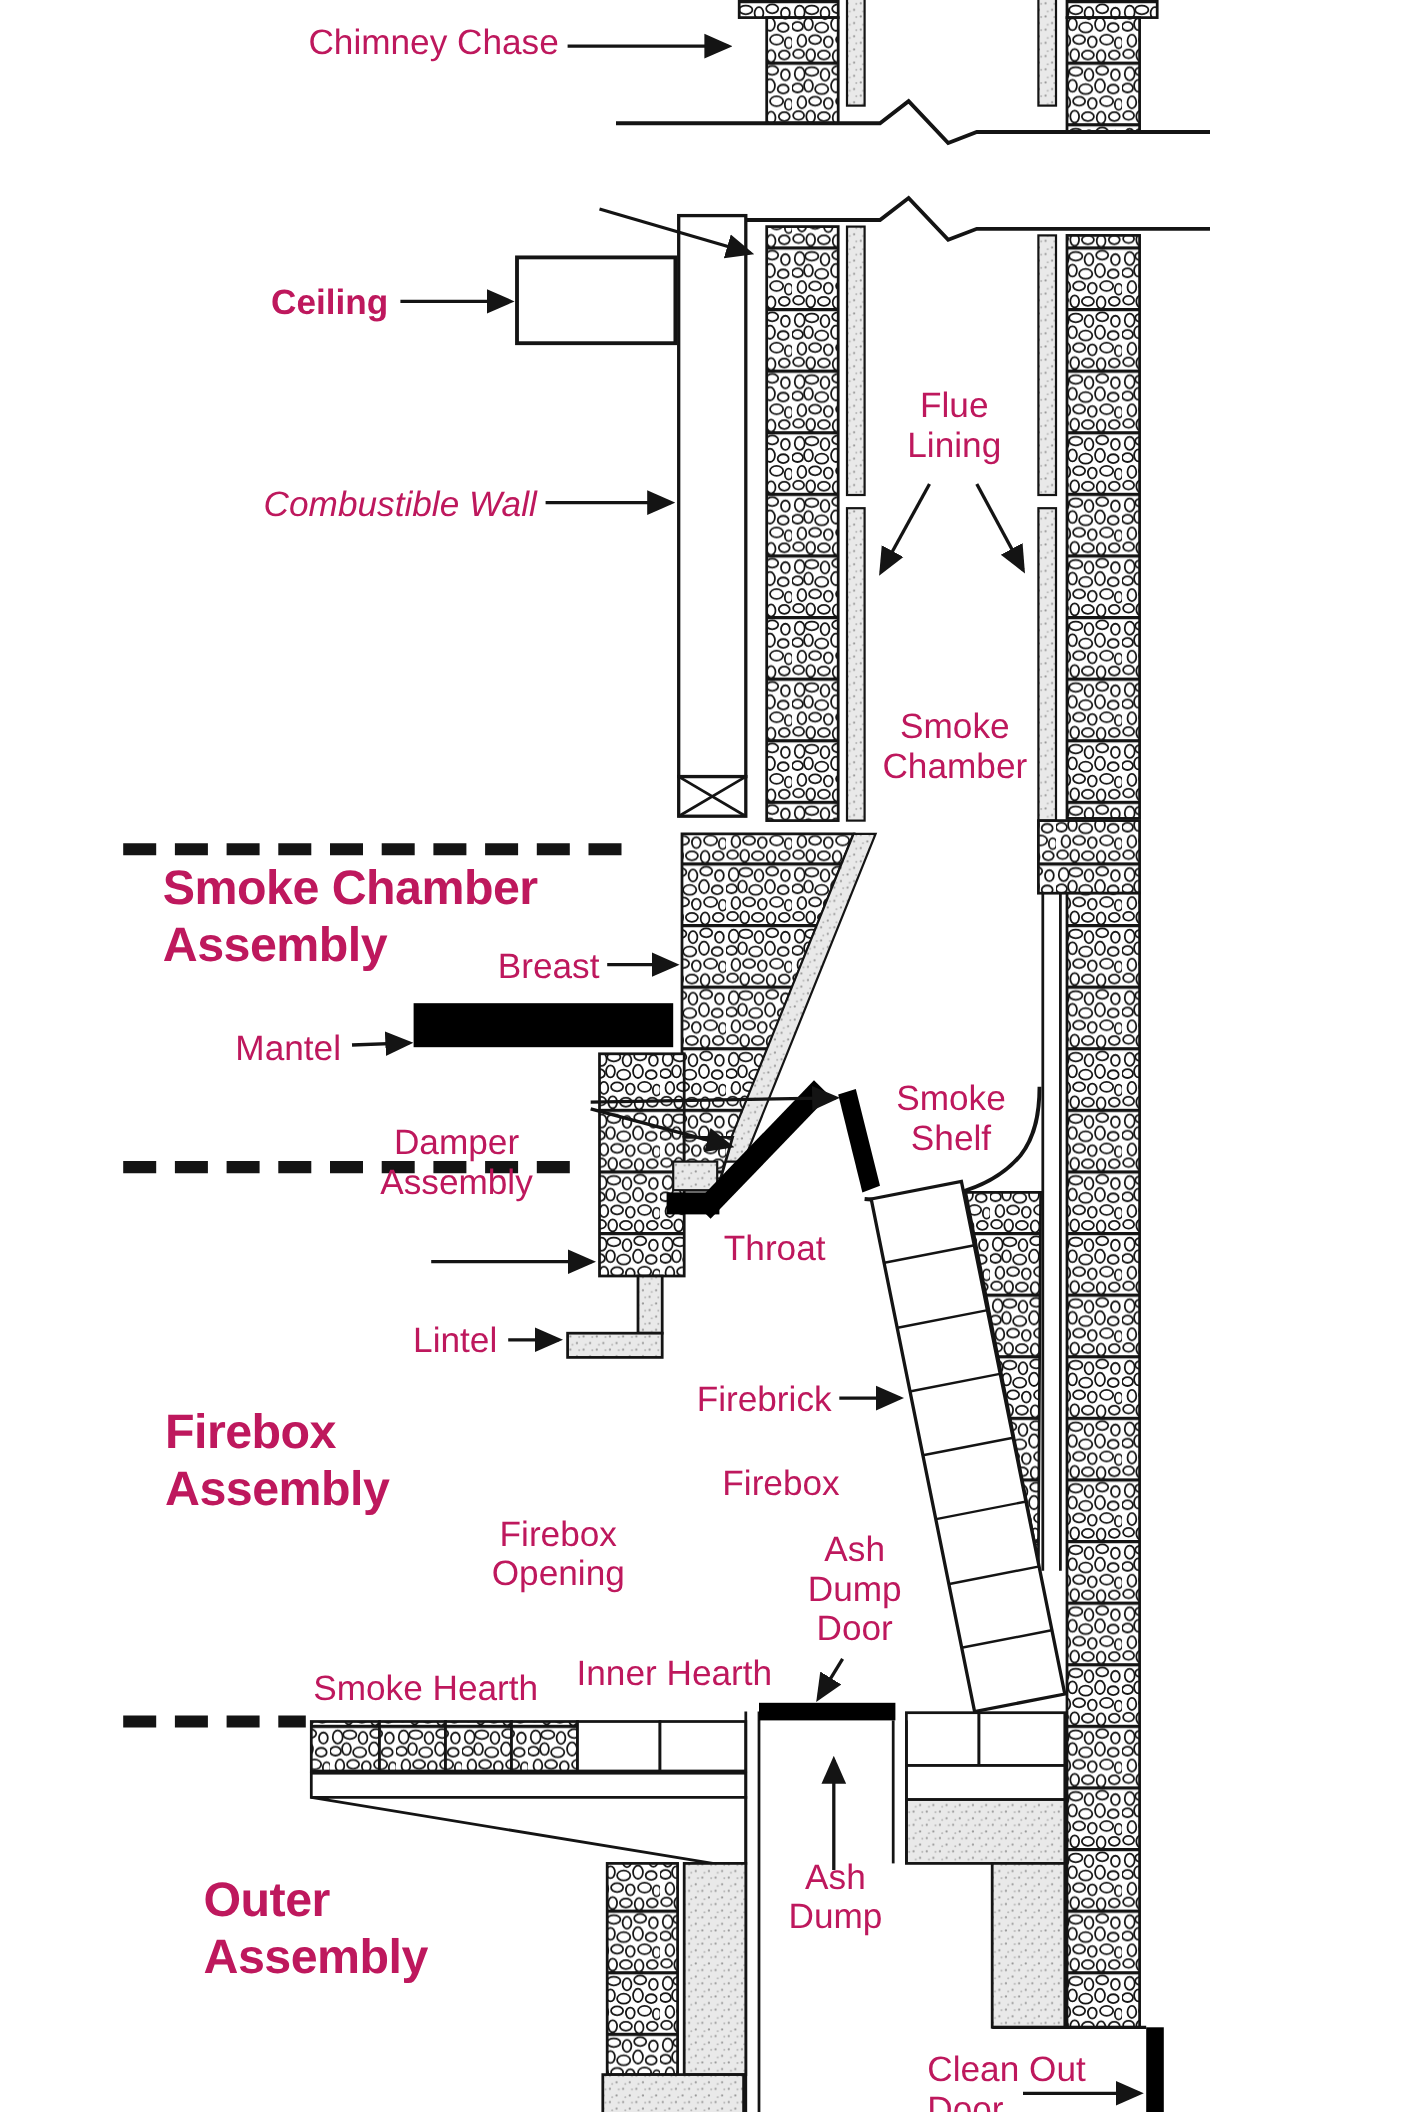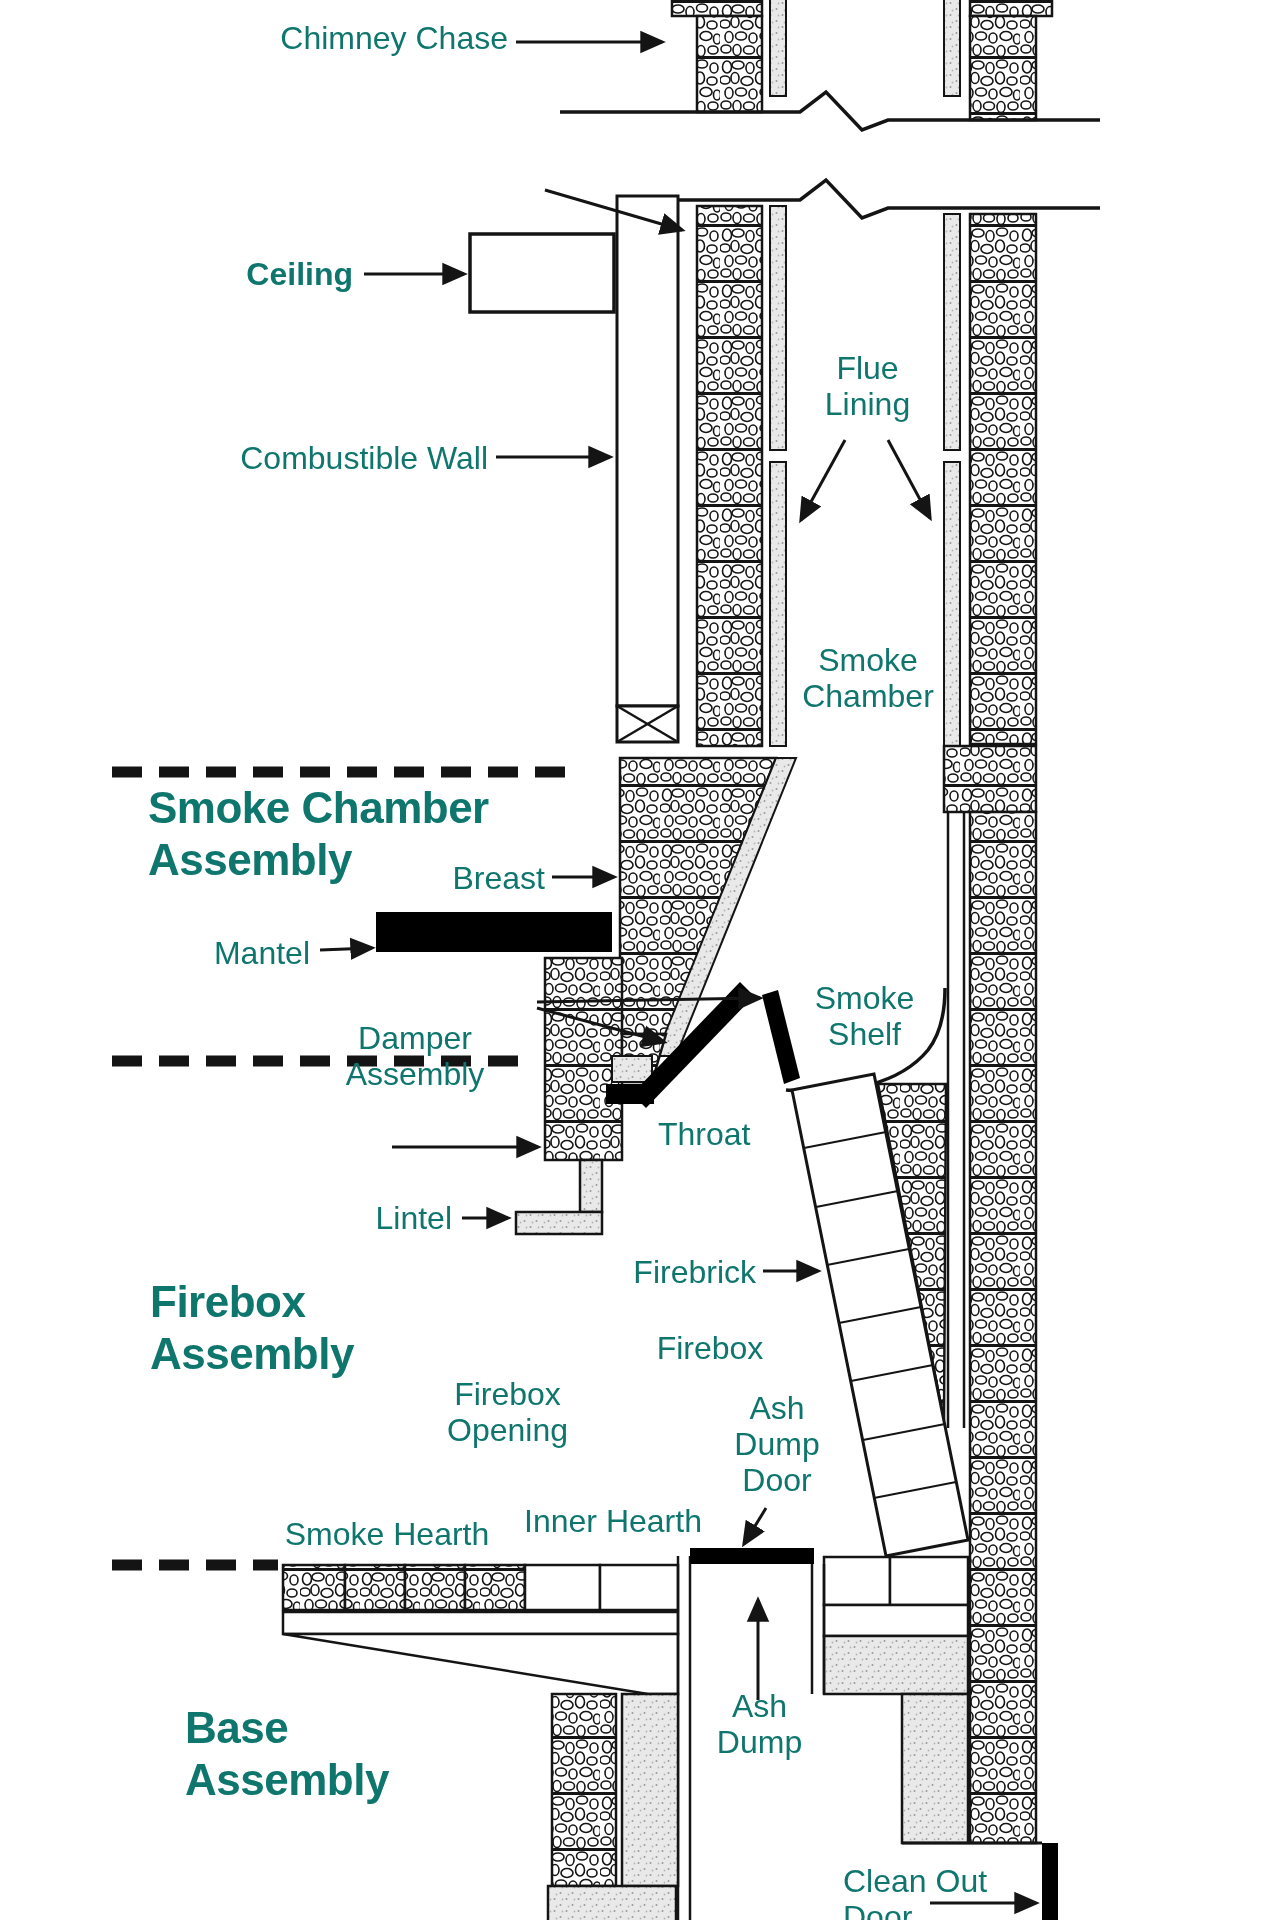--- a/index.html
+++ b/index.html
@@ -1,19 +1,19 @@
 <!DOCTYPE html>
 <html><head>
 <meta charset="utf-8">
 <style>
   html,body{margin:0;padding:0;background:#fff;}
   #page{position:relative;width:1280px;height:1920px;background:#fff;overflow:hidden;
         font-family:"Liberation Sans", sans-serif;color:#141414;}
   #diagram{position:absolute;left:0;top:0;width:1280px;height:1920px;}
-  .lbl{position:absolute;font-size:32px;line-height:1.13;white-space:pre-line;color:#0f766e;}
+  .lbl{position:absolute;font-size:32px;line-height:1.13;white-space:pre-line;color:#be185d;}
   .heading{font-weight:bold;font-size:44px;line-height:1.18;letter-spacing:-0.5px;}
   .ta-r{text-align:right;} .ta-c{text-align:center;} .ta-l{text-align:left;}
 </style>
 </head>
 <body>
 
 <div id="page">
 
 <svg id="diagram" viewBox="0 0 1280 1920" xmlns="http://www.w3.org/2000/svg">
   <defs>
@@ -172,21 +172,21 @@
     <line x1="462" y1="1218" x2="508" y2="1218" marker-end="url(#ah)"></line>
     <line x1="763" y1="1271" x2="818" y2="1271" marker-end="url(#ah)"></line>
     <line x1="766" y1="1508" x2="744" y2="1544" marker-end="url(#ah)"></line>
     <line x1="758" y1="1700" x2="758" y2="1600" marker-end="url(#ah)"></line>
     <line x1="930" y1="1903" x2="1036" y2="1903" marker-end="url(#ah)"></line>
   </g>
 </svg>
 
   <div class="lbl ta-r" style="left:252px;top:20px;width:256px;">Chimney Chase</div>
   <div class="lbl ta-r" style="left:235px;top:256px;width:118px;font-weight:bold;">Ceiling</div>
-  <div class="lbl ta-r" style="left:225px;top:440px;width:263px;">Combustible Wall</div>
+  <div class="lbl ta-r" style="left:225px;top:440px;width:263px;font-style:italic;">Combustible Wall</div>
   <div class="lbl ta-c" style="left:795px;top:350px;width:145px;">Flue
 Lining</div>
   <div class="lbl heading" style="left:148px;top:782px;width:430px;">Smoke Chamber
 Assembly</div>
   <div class="lbl ta-r" style="left:405px;top:860px;width:140px;">Breast</div>
   <div class="lbl ta-c" style="left:783px;top:642px;width:170px;">Smoke
 Chamber</div>
   <div class="lbl ta-r" style="left:198px;top:935px;width:112px;">Mantel</div>
   <div class="lbl ta-c" style="left:300px;top:972px;width:230px;margin-top:48px;">Damper
 Assembly</div>
@@ -198,20 +198,20 @@
 Assembly</div>
   <div class="lbl ta-r" style="left:608px;top:1254px;width:148px;">Firebrick</div>
   <div class="lbl ta-c" style="left:645px;top:1330px;width:130px;">Firebox</div>
   <div class="lbl ta-c" style="left:405px;top:1376px;width:205px;">Firebox
 Opening</div>
   <div class="lbl ta-c" style="left:702px;top:1390px;width:150px;">Ash
 Dump
 Door</div>
   <div class="lbl ta-c" style="left:278px;top:1516px;width:218px;">Smoke Hearth</div>
   <div class="lbl ta-c" style="left:508px;top:1503px;width:210px;">Inner Hearth</div>
-  <div class="lbl heading" style="left:185px;top:1702px;width:300px;">Base
+  <div class="lbl heading" style="left:185px;top:1702px;width:300px;">Outer
 Assembly</div>
   <div class="lbl ta-c" style="left:692px;top:1688px;width:135px;">Ash
 Dump</div>
   <div class="lbl ta-l" style="left:843px;top:1847px;width:180px;margin-top:16px;">Clean Out
 Door</div>
 
 </div>
 
 </body></html>

